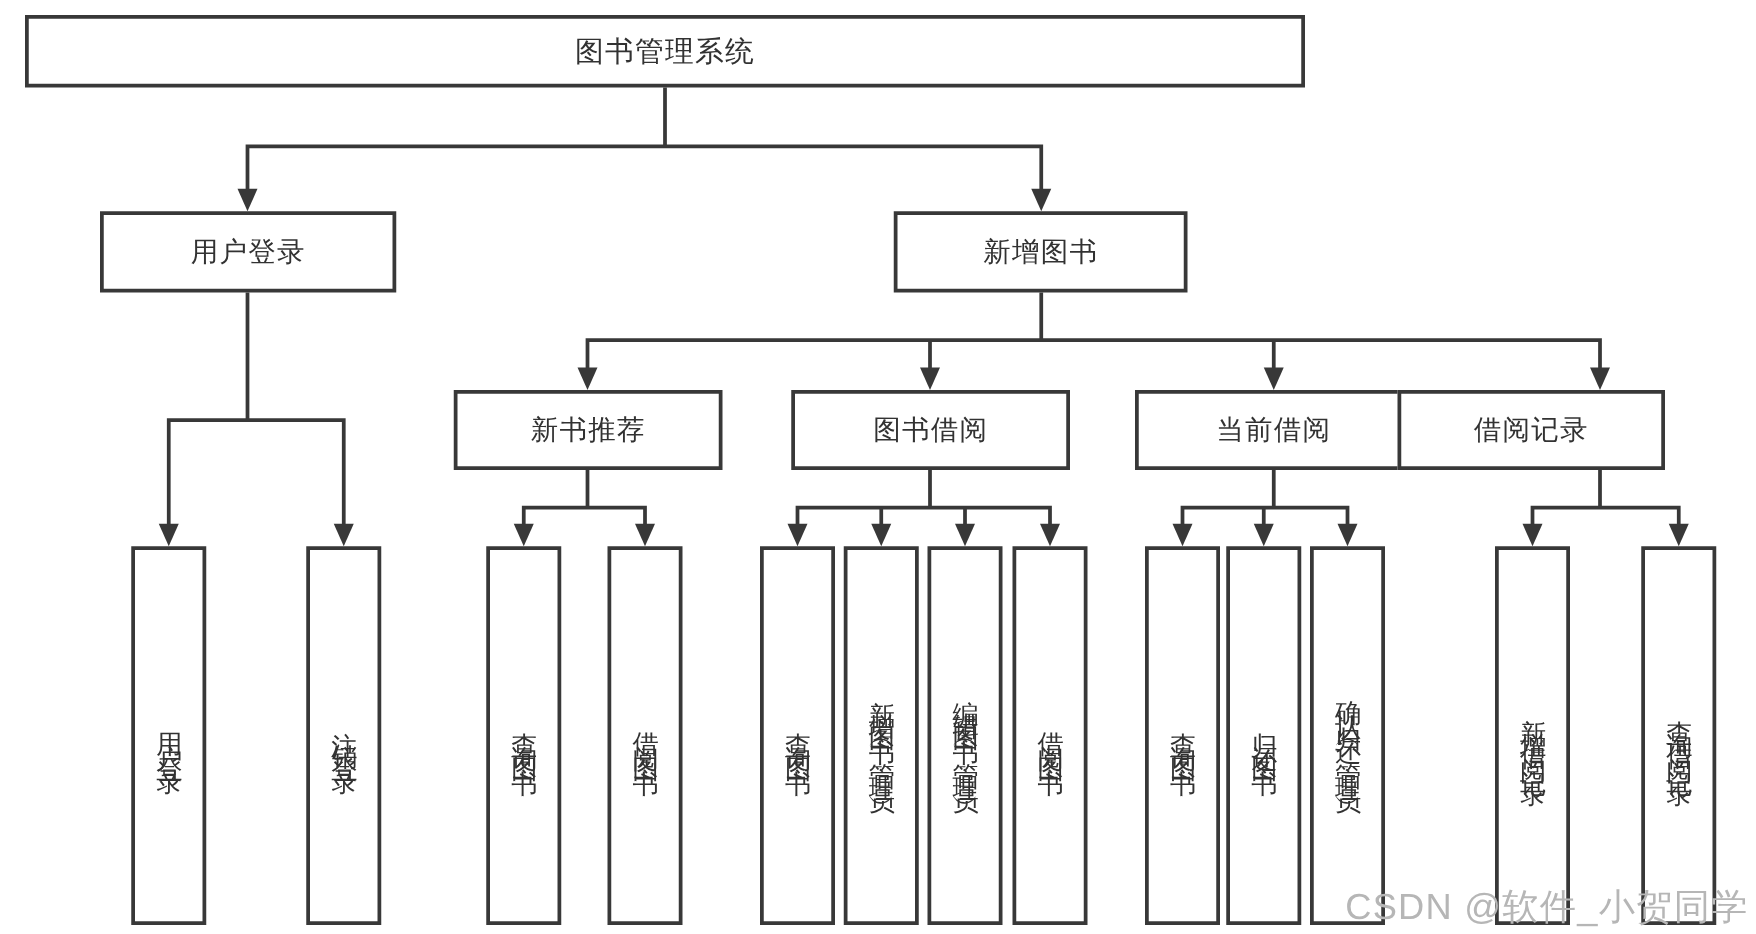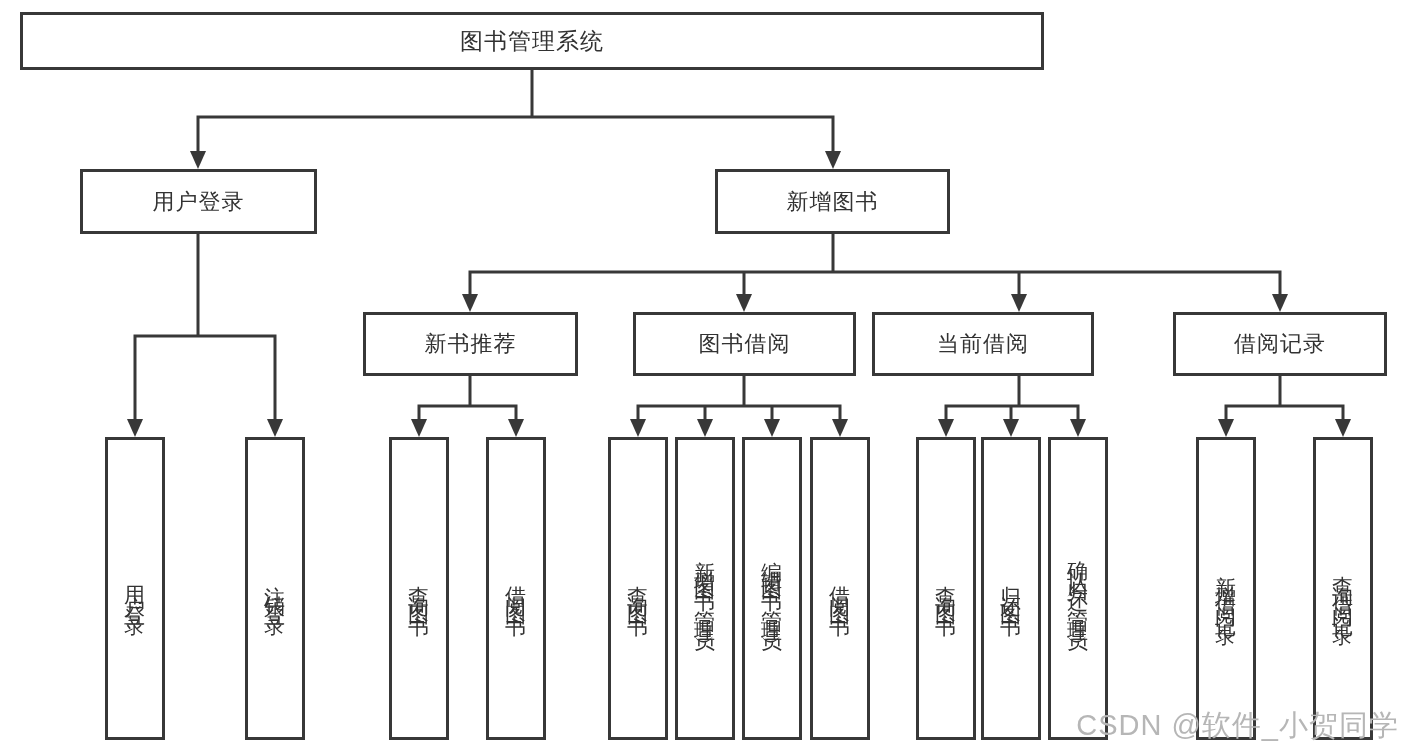--- a/index.html
+++ b/index.html
@@ -12,22 +12,22 @@
     position:absolute;background:#ffffff;border:3px solid #383838;box-sizing:border-box;
     display:flex;align-items:center;justify-content:center;z-index:2;
   }
   .h-node span{letter-spacing:1px;white-space:nowrap;}
   .root-node{left:20px;top:12px;width:1024px;height:58px;font-size:23px;}
   .l2-user{left:80px;top:169px;width:237px;height:65px;font-size:22px;}
   .l2-mgmt{left:715px;top:169px;width:235px;height:65px;font-size:22px;}
   .l3{top:312px;height:64px;font-size:22px;}
   .l3-rec{left:363px;width:215px;}
   .l3-borrow{left:633px;width:223px;}
-  .l3-current{left:872px;width:222px;}
-  .l3-records{left:1173px;width:214px;}
+  .l3-current{left:908px;width:222px;}
+  .l3-records{left:1118px;width:214px;}
   .tall{top:437px;width:60px;height:303px;font-size:21px;}
   .tall span{
     writing-mode:vertical-rl;text-orientation:mixed;
     letter-spacing:10px;line-height:1;white-space:nowrap;
   }
   .watermark{
     position:absolute;right:6px;bottom:1px;z-index:5;
     font-size:29px;color:#b6b6b6;letter-spacing:1px;white-space:nowrap;
   }
 </style>

